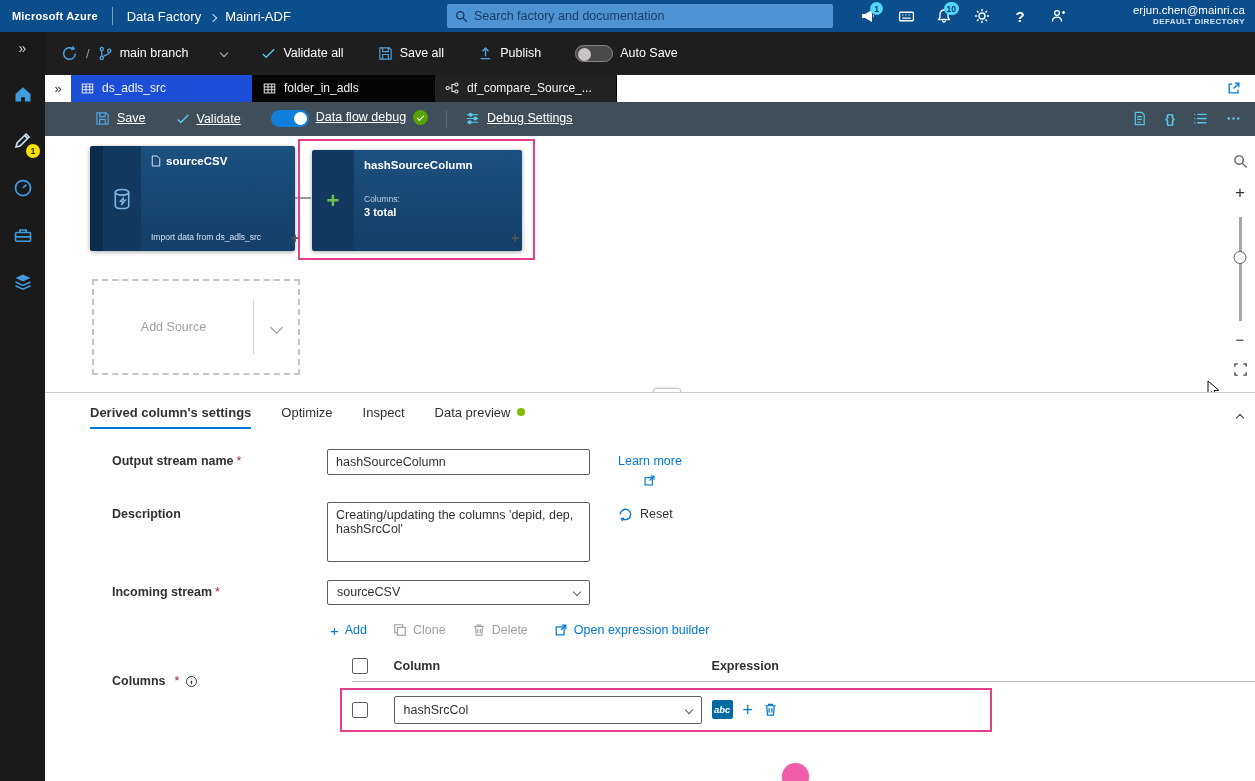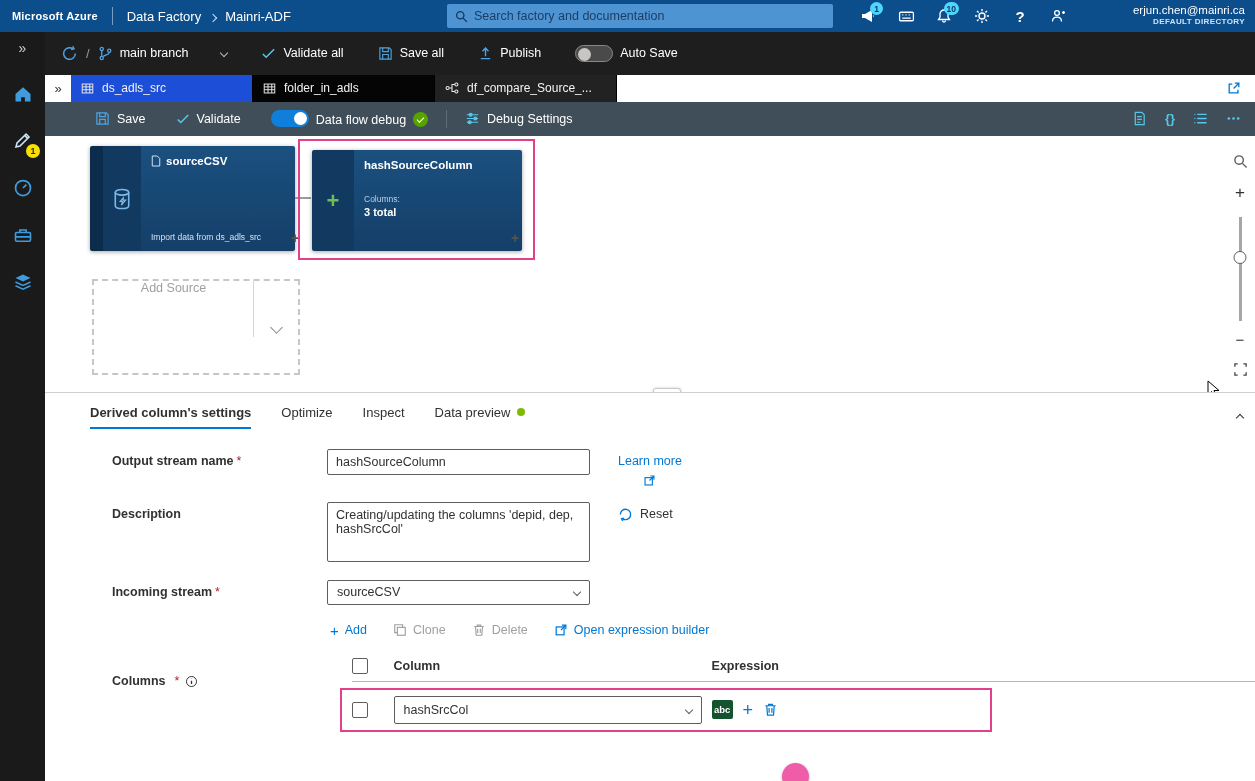--- a/index.html
+++ b/index.html
@@ -58,21 +58,21 @@
   .ts-expand { width:26px; display:flex; align-items:center; justify-content:center; color:#323130; font-size:13px; cursor:pointer; }
   .tab { width:182px; display:flex; align-items:center; gap:8px; padding:0 10px; color:#f3f3f3; font-size:12px; cursor:pointer; border-right:1px solid #000; }
   .tab-1 { background:#1d4ed8; }
   .tab-2 { background:#050505; }
   .tab-3 { background:#222; }
   .dirty-dot { width:7px; height:7px; border-radius:50%; background:#fff; margin-left:14px; }
   .ts-right { margin-left:auto; display:flex; align-items:center; padding-right:14px; color:#0078d4; gap:10px; }
 
   
   .flowbar { height:36px; background:#3f4e58; display:flex; align-items:center; color:#fff; font-size:12.5px; padding:0 14px 0 50px; gap:0; }
-  .fb-item { display:flex; align-items:flex-end; gap:7px; cursor:pointer; }
+  .fb-item { display:flex; align-items:flex-start; gap:7px; cursor:pointer;text-decoration:underline; }
   .fb-gap { width:30px; }
   .fb-div { width:1px; height:18px; background:#5d6d78; margin:0 18px; }
   .green-check { width:15px; height:15px; border-radius:50%; background:#57a300; color:#fff; display:flex; align-items:center; justify-content:center; }
   .green-check .chk { width:7px; height:4px; border-left:1.8px solid #fff; border-bottom:1.8px solid #fff; transform:rotate(-45deg); margin-top:-2px; }
   .fb-right { margin-left:auto; display:flex; align-items:center; gap:18px; color:#56c7ea; }
   .braces { font-size:13px; font-weight:bold; }
 
   
   .canvas { position:relative; height:264px; background:#fff; overflow:hidden; }
   .node { position:absolute; display:flex; height:105px; box-shadow:0 1px 4px rgba(0,0,0,.35); border-radius:2px; overflow:hidden; color:#fff; }
@@ -82,21 +82,21 @@
   .node-title { display:flex; align-items:center; gap:5px; font-size:11.5px; font-weight:bold; }
   .node-sub { position:absolute; left:10px; bottom:9px; font-size:8.5px; color:#cfe3f5; }
   .node-meta1 { margin-top:23px; font-size:8.5px; color:#b9d0e8; }
   .node-meta2 { font-size:11px; font-weight:bold; margin-top:2px; }
   .sel-rect { position:absolute; left:253px; top:3px; width:237px; height:121px; border:2px solid #e3408c; }
   .node-derived { left:12px; top:9px; width:210px; height:101px; }
   .node-plusicon { width:42px; background:#123a61; display:flex; align-items:center; justify-content:center; }
   .green-plus { color:#6ebe50; font-size:22px; font-weight:bold; line-height:1; }
   .edge { position:absolute; left:250px; top:61px; width:16px; height:2px; background:#9a9a9a; }
   .edge-plus { position:absolute; color:#555; font-size:14px; font-weight:bold; }
-  .add-source { position:absolute; left:47px; top:143px; width:208px; height:96px; border:2px dashed #c8c6c4; display:flex; color:#a19f9d; cursor:pointer; }
+  .add-source { position:absolute; left:47px; top:143px; width:208px; height:96px; border:2px dashed #c8c6c4; display:flex; align-items:center; color:#a19f9d; cursor:pointer; }
   .add-source .lbl { flex:1; text-align:center; font-size:12.5px; }
   .as-div { width:1px; height:60%; background:#d8d6d4; }
   .as-chev { width:44px; display:flex; align-items:center; justify-content:center; color:#8a8886; }
   .as-chev .chev { width:9px; height:9px; }
   .zoomctl { position:absolute; right:2px; top:18px; width:26px; display:flex; flex-direction:column; align-items:center; color:#484644; }
   .zoomctl .zi { margin-bottom:14px; cursor:pointer; }
   .z-plus { font-size:17px; color:#323130; }
   .slider { width:3px; height:104px; background:#a8a6a4; position:relative; margin-bottom:10px; }
   .slider .knob { position:absolute; left:50%; transform:translateX(-50%); top:34px; width:13px; height:13px; border-radius:50%; background:#fff; border:1.5px solid #605e5c; cursor:grab; }
   .z-minus { font-size:15px; color:#323130; }
@@ -132,21 +132,21 @@
   .columns-section { display:flex; }
   .columns-label { width:240px; display:flex; align-items:flex-start; gap:6px; padding-top:22px; font-weight:bold; }
   .info-ico { color:#323130; margin-top:1px; }
   .columns-table { width:905px; }
   .ct-header { display:grid; grid-template-columns:42px 318px 1fr; align-items:center; height:30px; font-weight:bold; border-bottom:1px solid #b8b6b4; }
   .ct-row { display:grid; grid-template-columns:42px 318px 1fr; align-items:center; margin-top:12px; position:relative; height:32px; }
   .row-highlight { position:absolute; left:-12px; top:-6px; width:652px; height:44px; border:2px solid #e3408c; pointer-events:none; }
   .checkbox { width:16px; height:16px; border:1px solid #605e5c; border-radius:2px; background:#fff; cursor:pointer; }
   .expr-cell { display:flex; align-items:center; gap:10px; }
   .expr-input { width:281px; height:27px; border:1px solid #323130; border-radius:2px; padding:0 8px; font-size:12.5px; font-family:"Liberation Sans",sans-serif; outline:none; }
-  .type-badge { min-width:21px; height:19px; background:#14532d; color:#fff; font-size:9.5px; font-weight:bold; display:flex; align-items:center; justify-content:center; border-radius:2px; padding:0 2px; cursor:pointer; }
+  .type-badge { min-width:21px; height:19px; background:#0369a1; color:#fff; font-size:9.5px; font-weight:bold; display:flex; align-items:center; justify-content:center; border-radius:2px; padding:0 2px; cursor:pointer;font-style:italic; }
   .row-act { color:#0078d4; cursor:pointer; }
   .bubble { position:fixed; left:782px; top:763px; width:27px; height:27px; border-radius:50%; background:#ef5da8; box-shadow:0 1px 3px rgba(0,0,0,.3); }
 </style>
 </head>
 <body>
 
 <div class="topbar">
   <div class="brand">Microsoft Azure</div>
   <div class="tb-div"></div>
   <div class="crumb">Data Factory</div>

